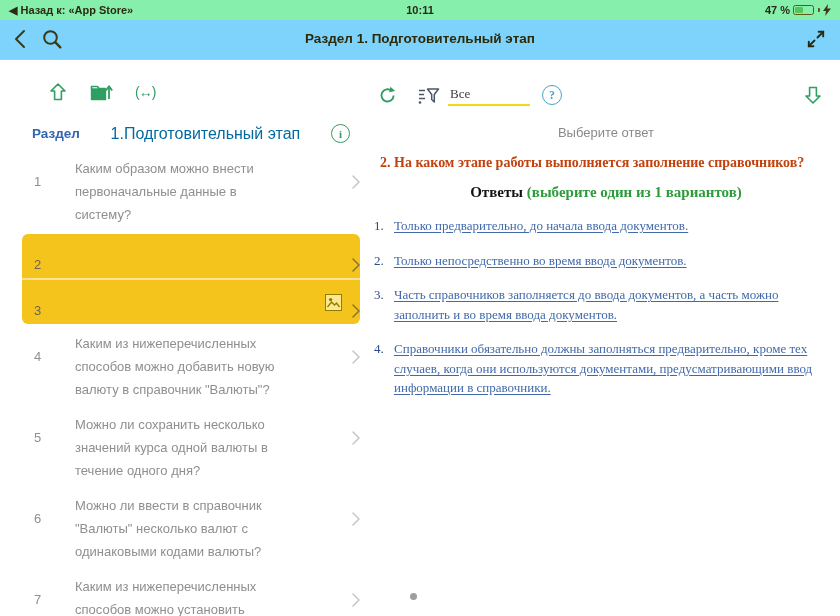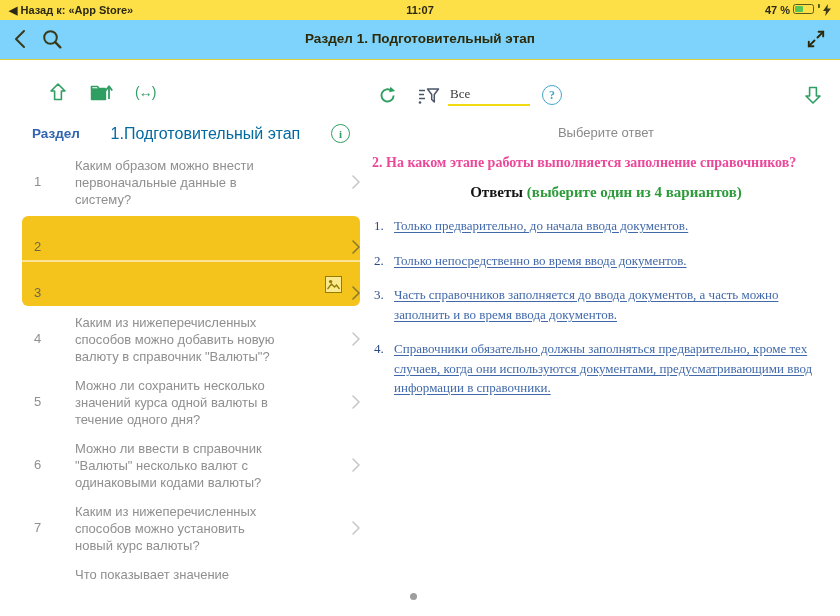--- a/index.html
+++ b/index.html
@@ -1,24 +1,24 @@
 <!DOCTYPE html>
 <html><head>
 <meta charset="utf-8">
 <style>
   html,body{margin:0;padding:0;background:#ffffff;}
   .frame{position:relative;width:840px;height:616px;background:#ffffff;overflow:hidden;
          font-family:"Liberation Sans",sans-serif;-webkit-font-smoothing:antialiased;}
 
   
-  .statusbar{position:absolute;top:0;left:0;right:0;height:20px;background:#fde047;
+  .statusbar{position:absolute;top:0;left:0;right:0;height:20px;background:#86efac;
              display:flex;align-items:center;justify-content:space-between;
              padding:0 9px;font-size:11px;font-weight:bold;color:#2b2816;box-sizing:border-box;}
   .statusbar .time{position:absolute;left:0;right:0;text-align:center;}
-  .battery-wrap{display:flex;gap:3px;z-index:2;}
+  .battery-wrap{display:flex;align-items:center;gap:3px;z-index:2;}
   .battery{position:relative;width:21px;height:10px;border:1px solid #5c5a18;border-radius:2.5px;
            display:flex;align-items:center;padding:1px;box-sizing:border-box;}
   .battery-fill{height:100%;width:47%;background:#58c455;border-radius:1px;}
   .battery-cap{width:2px;height:4px;background:#5c5a18;border-radius:0 1px 1px 0;margin-left:1px;}
 
   
   .navbar{position:absolute;top:20px;left:0;right:0;height:40px;background:#7dd3fc;
           border-bottom:1px solid #ddcf3a;box-sizing:border-box;}
   .navbar .nav-title{position:absolute;left:0;right:0;top:11px;text-align:center;
           font-size:13.5px;font-weight:bold;color:#2e2a08;}
@@ -40,42 +40,42 @@
   .section-title{flex:1;text-align:center;color:#0369a1;font-size:16px;}
   .info-circle{width:17px;height:17px;border:1.5px solid #2f9e62;border-radius:50%;
                color:#2f9e62;font-size:11px;font-weight:bold;display:flex;align-items:center;
                justify-content:center;font-family:"Liberation Serif",serif;}
 
   
   .qlist{margin:8px 12px 0 22px;}
   .qrow{display:flex;align-items:flex-start;padding:6px 0;}
   .qnum{width:53px;box-sizing:border-box;padding-left:12px;font-size:13px;color:#8f8f8f;
         padding-top:17px;}
-  .qtext{width:210px;font-size:13px;line-height:17px;color:#8f8f8f;}
+  .qtext{width:210px;font-size:13px;line-height:23px;color:#8f8f8f;}
   .qside{margin-left:auto;display:flex;align-items:flex-start;gap:10px;padding-top:4px;}
   .qchevron{padding-top:14px;}
   .selected-group{background:#F5C41C;border-radius:6px;margin:2px 0;}
   .selected-group .qrow{position:relative;}
   .selected-group .qrow + .qrow{border-top:2px solid rgba(255,255,255,0.55);}
   .selected-group .qnum,.selected-group .qtext{color:#6d6647;}
   .qrow.cut{height:40px;overflow:hidden;}
 
   
   .rtoolbar{display:flex;align-items:center;height:26px;margin-top:22px;padding:0 17px 0 6px;}
   .filter-field{margin-left:8px;width:78px;border-bottom:2.5px solid #F0DB13;
                 font-size:13px;color:#3c3c3c;padding:1px 2px 2px 2px;font-family:Liberation Serif, serif;}
   .help-circle{width:18px;height:18px;border:1.5px solid #42a5c9;border-radius:50%;color:#42a5c9;
                font-size:12px;font-weight:bold;display:flex;align-items:center;justify-content:center;
                margin-left:12px;font-family:"Liberation Serif",serif;}
   .down-arrow{margin-left:auto;}
 
   .prompt{margin-top:17px;text-align:center;color:#8a8a8a;font-size:13px;}
 
-  .question-title{margin:15px 10px 0 0;font-family:"Liberation Serif",serif;font-weight:bold;
-                  font-size:14px;color:#ec4899;}
+  .question-title{margin:15px 10px 0 8px;font-family:"Liberation Serif",serif;font-weight:bold;
+                  font-size:14px;color:#c2410c;}
   .answers-head{margin-top:13px;text-align:center;font-family:"Liberation Serif",serif;
                 font-weight:bold;font-size:15px;}
   .answers-head .black{color:#141414;}
   .answers-head .green{color:#2E9B3B;}
 
   .answers{margin:6px 12px 0 2px;}
   .answer-item{display:flex;margin-top:15px;font-family:"Liberation Serif",serif;font-size:13px;
                line-height:1.5;}
   .answer-num{width:20px;color:#2d4a86;}
   .answer-text{flex:1;color:#4169AA;text-decoration:underline;text-underline-offset:2px;}
@@ -85,21 +85,21 @@
 
   svg{display:block;}
 </style>
 </head>
 <body>
 
 <div class="frame">
 
   <div class="statusbar">
     <span>◀ Назад к: «App Store»</span>
-    <span class="time">11:07</span>
+    <span class="time">10:11</span>
     <span class="battery-wrap">
       <span>47 %</span>
       <span class="battery">
           <span class="battery-fill"></span>
         </span>
       <span class="battery-cap"></span>
       <svg width="8" height="12" viewBox="0 0 8 12">
         <polygon points="5,0 0,7 3,7 2.2,12 8,4.6 4.4,4.6" fill="#3a3a1a"></polygon>
       </svg>
     </span>
@@ -284,21 +284,21 @@
           <path d="M10 18 L3 11 H6.6 V2.5 H13.4 V11 H17 Z" fill="none" stroke="#2f9e62" stroke-width="1.6" stroke-linejoin="round"></path>
         </svg>
       </span>
     </div>
 
     <div class="prompt">Выберите ответ</div>
 
     <div class="question-title">2. На каком этапе работы выполняется заполнение справочников?</div>
 
     <div class="answers-head">
-      <span class="black">Ответы </span><span class="green">(выберите один из 4 вариантов)</span>
+      <span class="black">Ответы </span><span class="green">(выберите один из 1 вариантов)</span>
     </div>
 
     <div class="answers">
       <div class="answer-item">
         <span class="answer-num">1.</span>
         <span class="answer-text">Только предварительно, до начала ввода документов.</span>
       </div>
       <div class="answer-item">
         <span class="answer-num">2.</span>
         <span class="answer-text">Только непосредственно во время ввода документов.</span>

